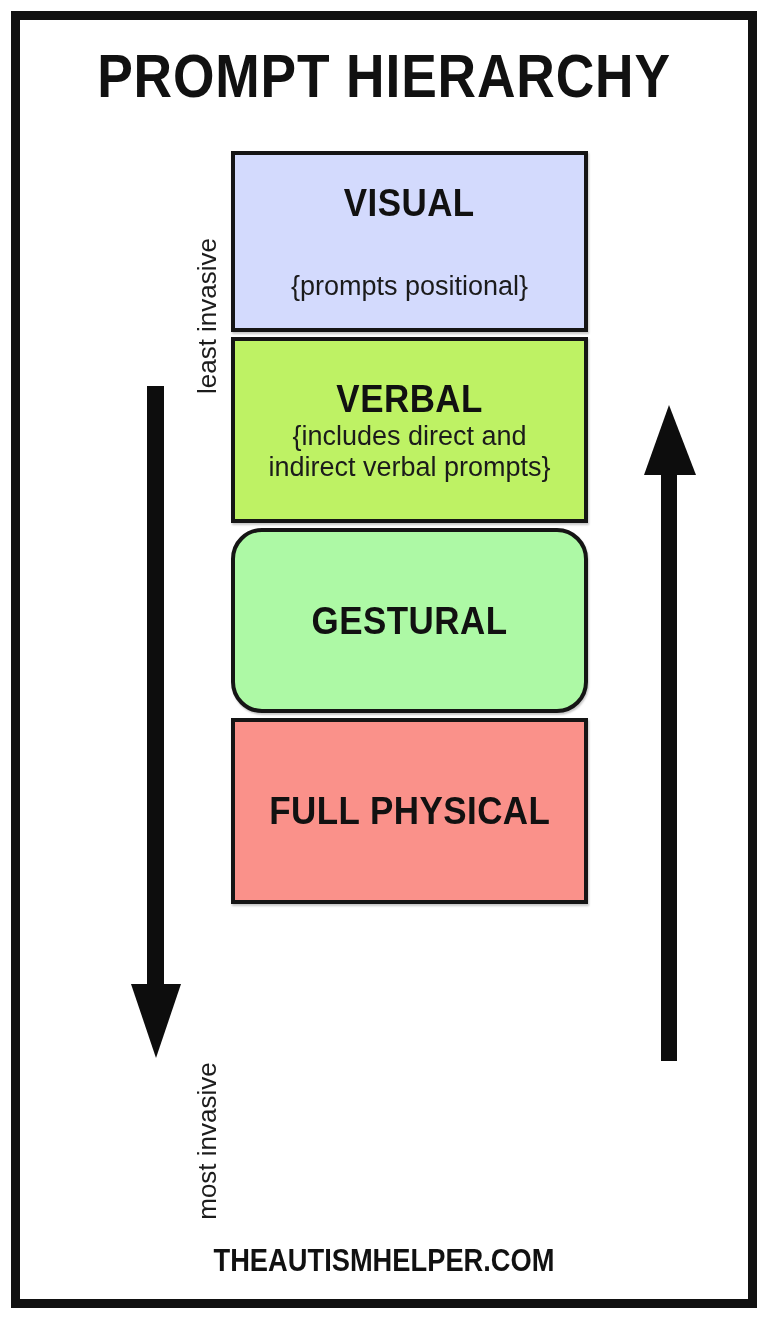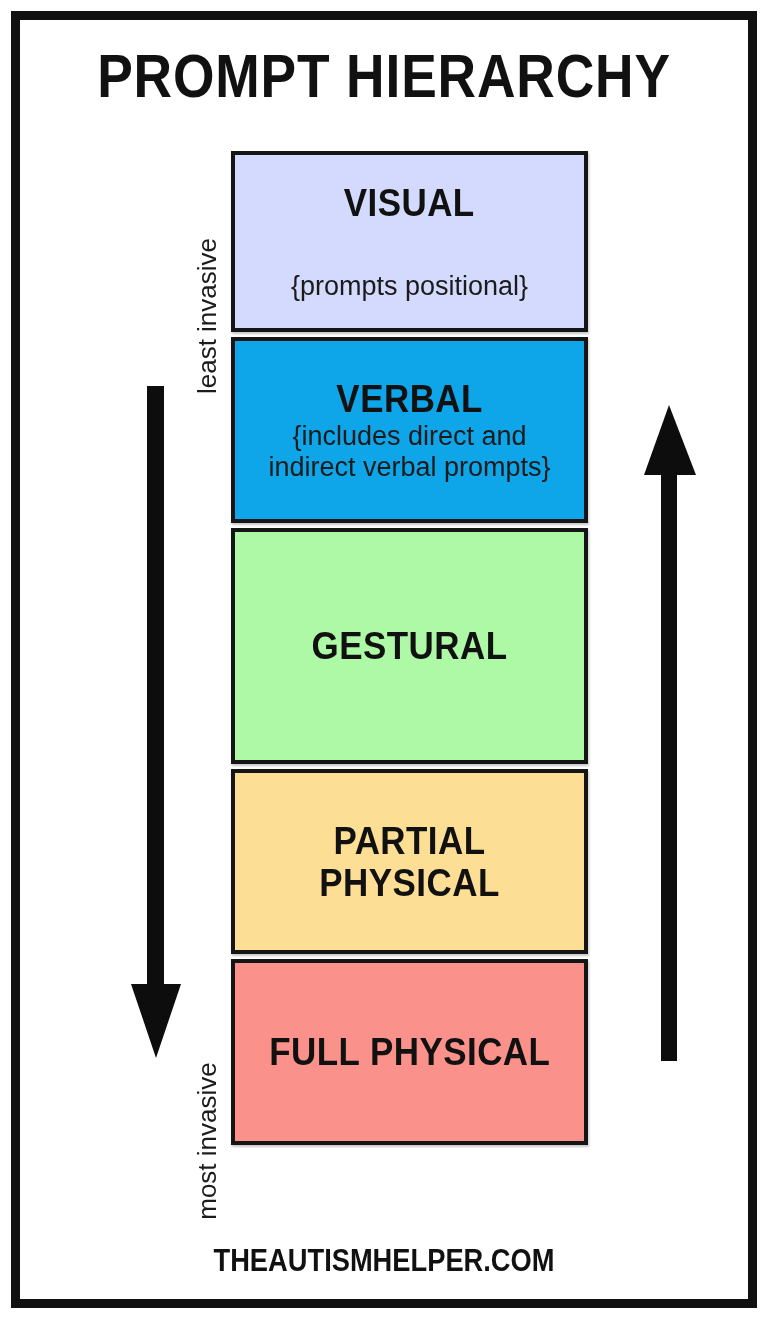--- a/index.html
+++ b/index.html
@@ -79,21 +79,21 @@
     line-height: 31px;
     color: #1b1b1b;
     white-space: pre-line;
     margin-top: 1px;
   }
   .level-sub:empty { display: none; }
 
   
   #level-0 { height: 181px; gap: 46px; }
   #level-1 { height: 186px; }
-  #level-2 { height: 236px; }
+  #level-2 { height: 185px; border-radius: 31px; }
   #level-3 { height: 186px; }
   #level-4 { height: 185px; }
   #level-5 { height: 186px; }
 
   
   .rail {
     position: absolute;
     width: 110px;
     top: 131px;
     height: 1120px;
@@ -158,36 +158,32 @@
     <polygon points="3,598 53,598 28,672" fill="#0D0D0D"></polygon>
   </svg>
 
   <div id="stack">
 
     <div class="level" id="level-0" style="background: rgb(211, 218, 253);">
       <div class="level-title">VISUAL</div>
       <div class="level-sub">{prompts positional}</div>
     </div>
 
-    <div class="level" id="level-1" style="background: #0ea5e9;">
+    <div class="level" id="level-1" style="background: #bef264;">
       <div class="level-title">VERBAL</div>
       <div class="level-sub">{includes direct and
 indirect verbal prompts}</div>
     </div>
 
     <div class="level" id="level-2" style="background: rgb(173, 249, 165);">
       <div class="level-title">GESTURAL</div>
 
     </div>
 
 
-    <div class="level" id="level-4" style="background: rgb(252, 222, 148);">
-      <div class="level-title">PARTIAL PHYSICAL</div>
-
-    </div>
 
     <div class="level" id="level-5" style="background: rgb(250, 145, 138);">
       <div class="level-title">FULL PHYSICAL</div>
 
     </div>
 
   </div>
 
   <div class="rail" id="rail-right">
     

